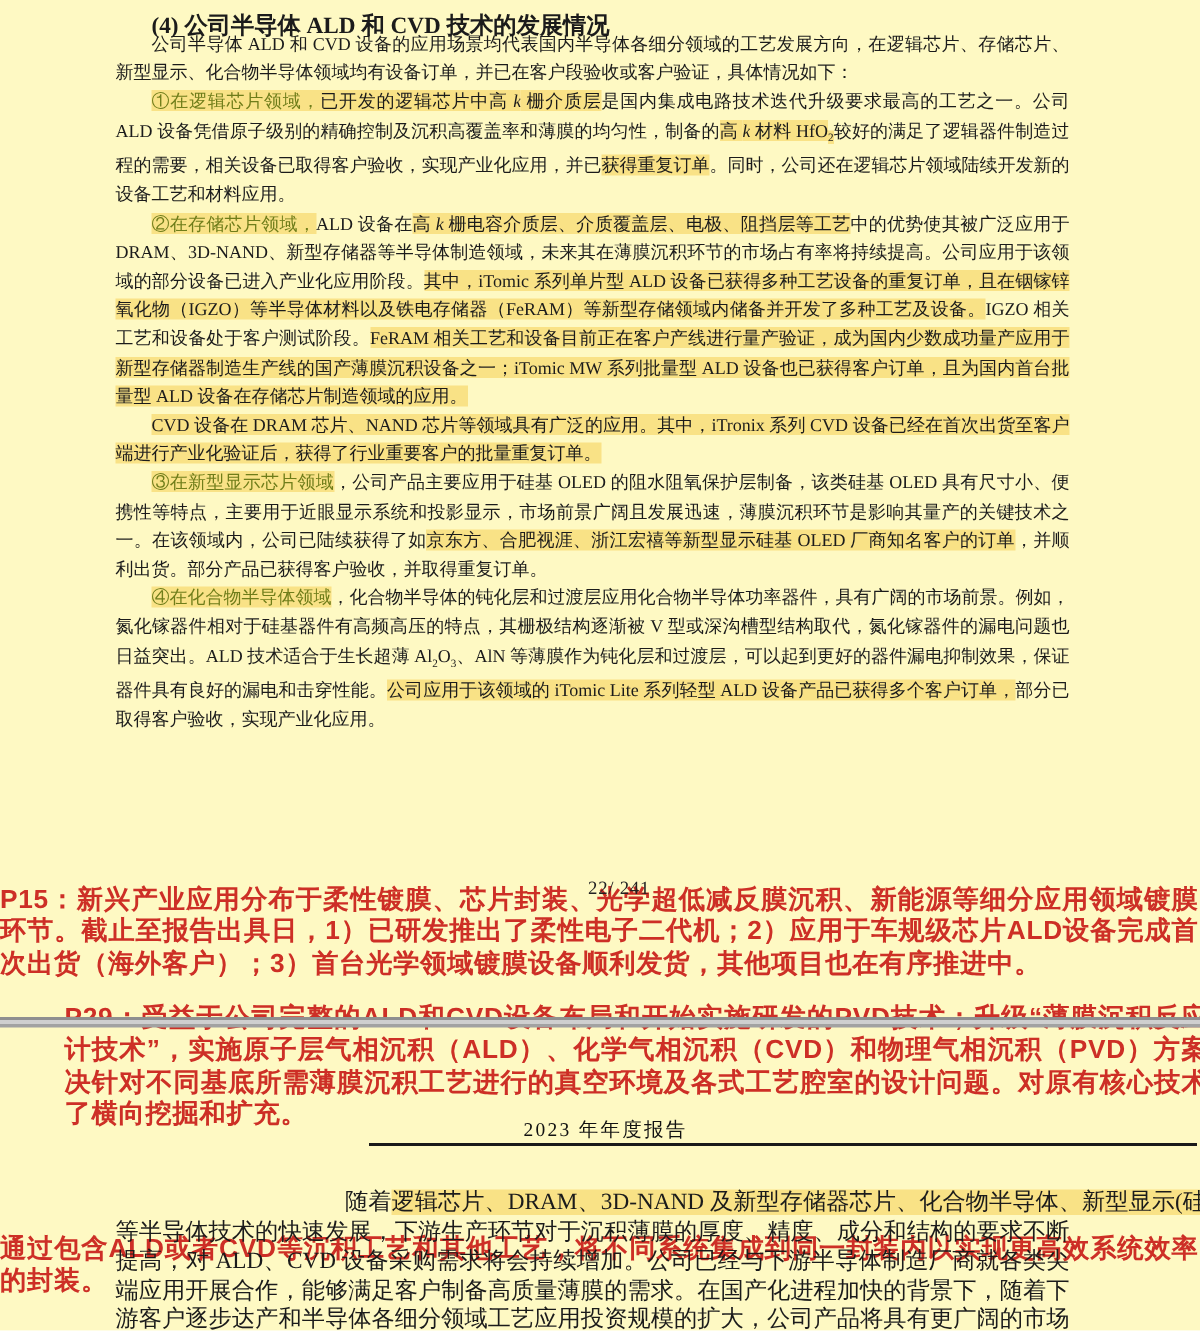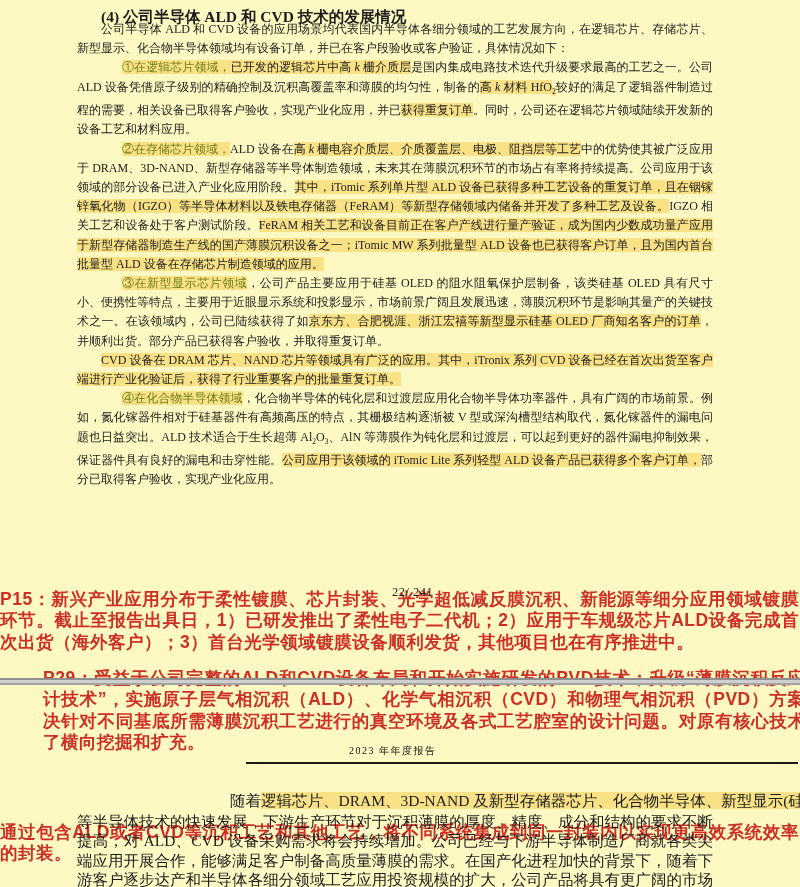--- a/index.html
+++ b/index.html
@@ -16,21 +16,21 @@
   #heading{
     position:absolute; left:101px; top:7px;
     font-size:15.5px; font-weight:bold; white-space:nowrap;
   }
   #bodyflow{
     position:absolute; left:77px; top:20px; width:636px;
     font-size:12px; line-height:19.2px; text-align:justify;
   }
   #bodyflow p{margin:0; text-indent:2em;}
   .hl{background:var(--hl);}
-  .olive{color:var(--olive);margin-left:21px;}
+  .olive{color:var(--olive);}
   .i{font-style:italic;}
   .sub{vertical-align:sub; font-size:62%;}
   .u{text-decoration:underline;}
   
   .red-note{
     position:absolute; left:0; width:799px;
     font-family:"Liberation Sans","DejaVu Sans",sans-serif;
     font-size:17.5px; line-height:21.4px; letter-spacing:.5px;
     font-weight:600; color:var(--red); text-align:justify;margin-top:28px;
   }
@@ -42,21 +42,21 @@
   #pagenum{
     position:absolute; left:392px; top:585px;
     font-size:12.5px; color:#222; letter-spacing:.5px; white-space:nowrap;
   }
   #graybar{
     position:absolute; left:0; top:678px; width:800px; height:7px;
     background:linear-gradient(#8f8f8f 0 30%, #cfcfcf 30% 70%, #a2a2a2 70% 100%);
   }
   #pageheader{
     position:absolute; left:349px; top:744px;
-    font-size:10px; letter-spacing:1.5px; color:#111; white-space:nowrap;
+    font-size:13px; letter-spacing:1.5px; color:#111; white-space:nowrap;
   }
   #headrule{
     position:absolute; left:246px; top:762px; width:552px; height:2px;
     background:#1a1a1a;
   }
   #bottomline1{
     position:absolute; left:230px; top:791px;
     font-size:15.5px; white-space:nowrap;
   }
   #bottomrest{
@@ -68,22 +68,22 @@
 <body>
 
 <div id="page">
 
   <div id="heading">(4) 公司半导体 ALD 和 CVD 技术的发展情况</div>
 
   <div id="bodyflow">
     <p><span>公司半导体 ALD 和 CVD 设备的应用场景均代表国内半导体各细分领域的工艺发展方向，在逻辑芯片、存储芯片、新型显示、化合物半导体领域均有设备订单，并已在客户段验收或客户验证，具体情况如下：</span></p>
     <p><span class="hl olive">①在逻辑芯片领域，</span><span class="hl">已开发的逻辑芯片中高 </span><span class="hl i">k</span><span class="hl"> 栅介质层</span><span>是国内集成电路技术迭代升级要求最高的工艺之一。公司 ALD 设备凭借原子级别的精确控制及沉积高覆盖率和薄膜的均匀性，制备的</span><span class="hl">高 </span><span class="hl i">k</span><span class="hl"> 材料 HfO</span><span class="hl sub">2</span><span>较好的满足了逻辑器件制造过程的需要，相关设备已取得客户验收，实现产业化应用，并已</span><span class="hl">获得重复订单</span><span>。同时，公司还在逻辑芯片领域陆续开发新的设备工艺和材料应用。</span></p>
     <p><span class="hl olive">②在存储芯片领域，</span><span>ALD 设备在</span><span class="hl">高 </span><span class="hl i">k</span><span class="hl"> 栅电容介质层、介质覆盖层、电极、阻挡层等工艺</span><span>中的优势使其被广泛应用于 DRAM、3D-NAND、新型存储器等半导体制造领域，未来其在薄膜沉积环节的市场占有率将持续提高。公司应用于该领域的部分设备已进入产业化应用阶段。</span><span class="hl">其中，iTomic 系列单片型 ALD 设备已获得多种工艺设备的重复订单，且在铟镓锌氧化物（IGZO）等半导体材料以及铁电存储器（FeRAM）等新型存储领域内储备并开发了多种工艺及设备。</span><span>IGZO 相关工艺和设备处于客户测试阶段。</span><span class="hl">FeRAM 相关工艺和设备目前正在客户产线进行量产验证，成为国内少数成功量产应用于新型存储器制造生产线的国产薄膜沉积设备之一；iTomic MW 系列批量型 ALD 设备也已获得客户订单，且为国内首台批量型 ALD 设备在存储芯片制造领域的应用。</span></p>
+    <p><span class="hl">CVD 设备在 DRAM 芯片、NAND 芯片等领域具有广泛的应用。其中，iTronix 系列 CVD 设备已经在首次出货至客户端进行产业化验证后，获得了行业重要客户的批量重复订单。</span></p>
     <p><span class="hl olive">③在新型显示芯片领域</span><span>，公司产品主要应用于硅基 OLED 的阻水阻氧保护层制备，该类硅基 OLED 具有尺寸小、便携性等特点，主要用于近眼显示系统和投影显示，市场前景广阔且发展迅速，薄膜沉积环节是影响其量产的关键技术之一。在该领域内，公司已陆续获得了如</span><span class="hl">京东方、合肥视涯、浙江宏禧等新型显示硅基 OLED 厂商知名客户的订单</span><span>，并顺利出货。部分产品已获得客户验收，并取得重复订单。</span></p>
-    <p><span class="hl">CVD 设备在 DRAM 芯片、NAND 芯片等领域具有广泛的应用。其中，iTronix 系列 CVD 设备已经在首次出货至客户端进行产业化验证后，获得了行业重要客户的批量重复订单。</span></p>
     <p><span class="hl olive">④在化合物半导体领域</span><span>，化合物半导体的钝化层和过渡层应用化合物半导体功率器件，具有广阔的市场前景。例如，氮化镓器件相对于硅基器件有高频高压的特点，其栅极结构逐渐被 V 型或深沟槽型结构取代，氮化镓器件的漏电问题也日益突出。ALD 技术适合于生长超薄 Al</span><span class="sub">2</span><span>O</span><span class="sub">3</span><span>、AlN 等薄膜作为钝化层和过渡层，可以起到更好的器件漏电抑制效果，保证器件具有良好的漏电和击穿性能。</span><span class="hl">公司应用于该领域的 iTomic Lite 系列轻型 ALD 设备产品已获得多个客户订单，</span><span>部分已取得客户验收，实现产业化应用。</span></p>
   </div>
 
   <div id="a15" class="red-note">P15：新兴产业应用分布于柔性镀膜、芯片封装、光学超低减反膜沉积、新能源等细分应用领域镀膜环节。截止至报告出具日，1）已研发推出了柔性电子二代机；2）应用于车规级芯片ALD设备完成首次出货（海外客户）；3）首台光学领域镀膜设备顺利发货，其他项目也在有序推进中。</div>
 
   <div id="pagenum">22/ 241</div>
 
   <div id="a29" class="red-note">P29：受益于公司完整的ALD和CVD设备布局和开始实施研发的PVD技术；升级“薄膜沉积反应器设计技术”，实施原子层气相沉积（ALD）、化学气相沉积（CVD）和物理气相沉积（PVD）方案，解决针对不同基底所需薄膜沉积工艺进行的真空环境及各式工艺腔室的设计问题。对原有核心技术进行了横向挖掘和扩充。</div>
 
   <div id="graybar"></div>

